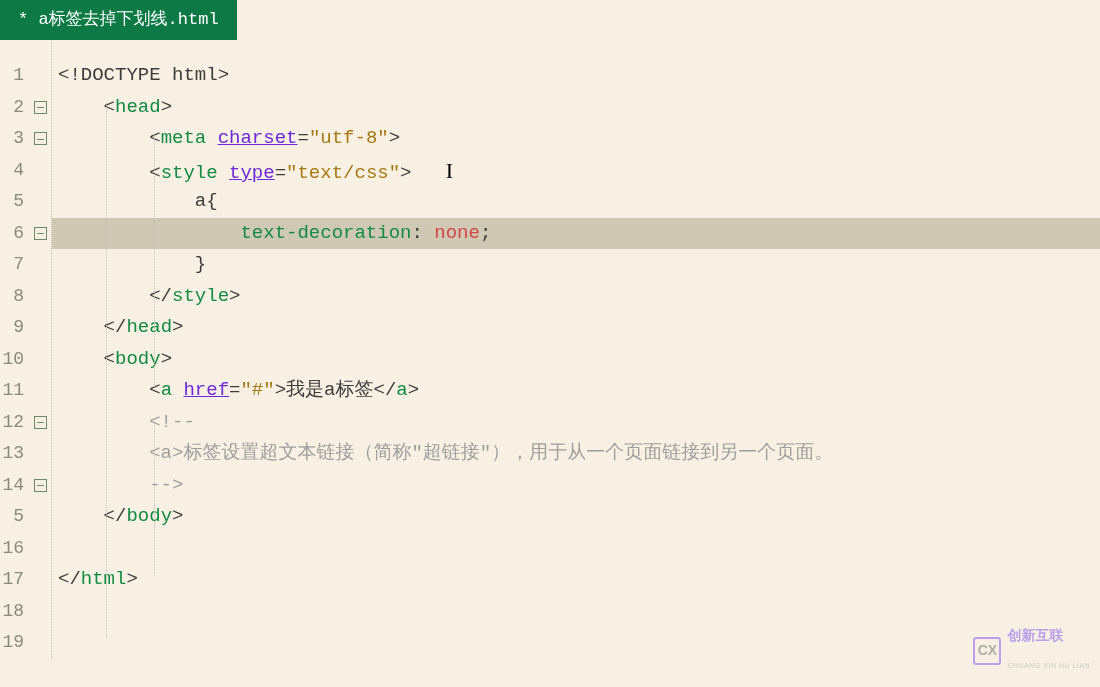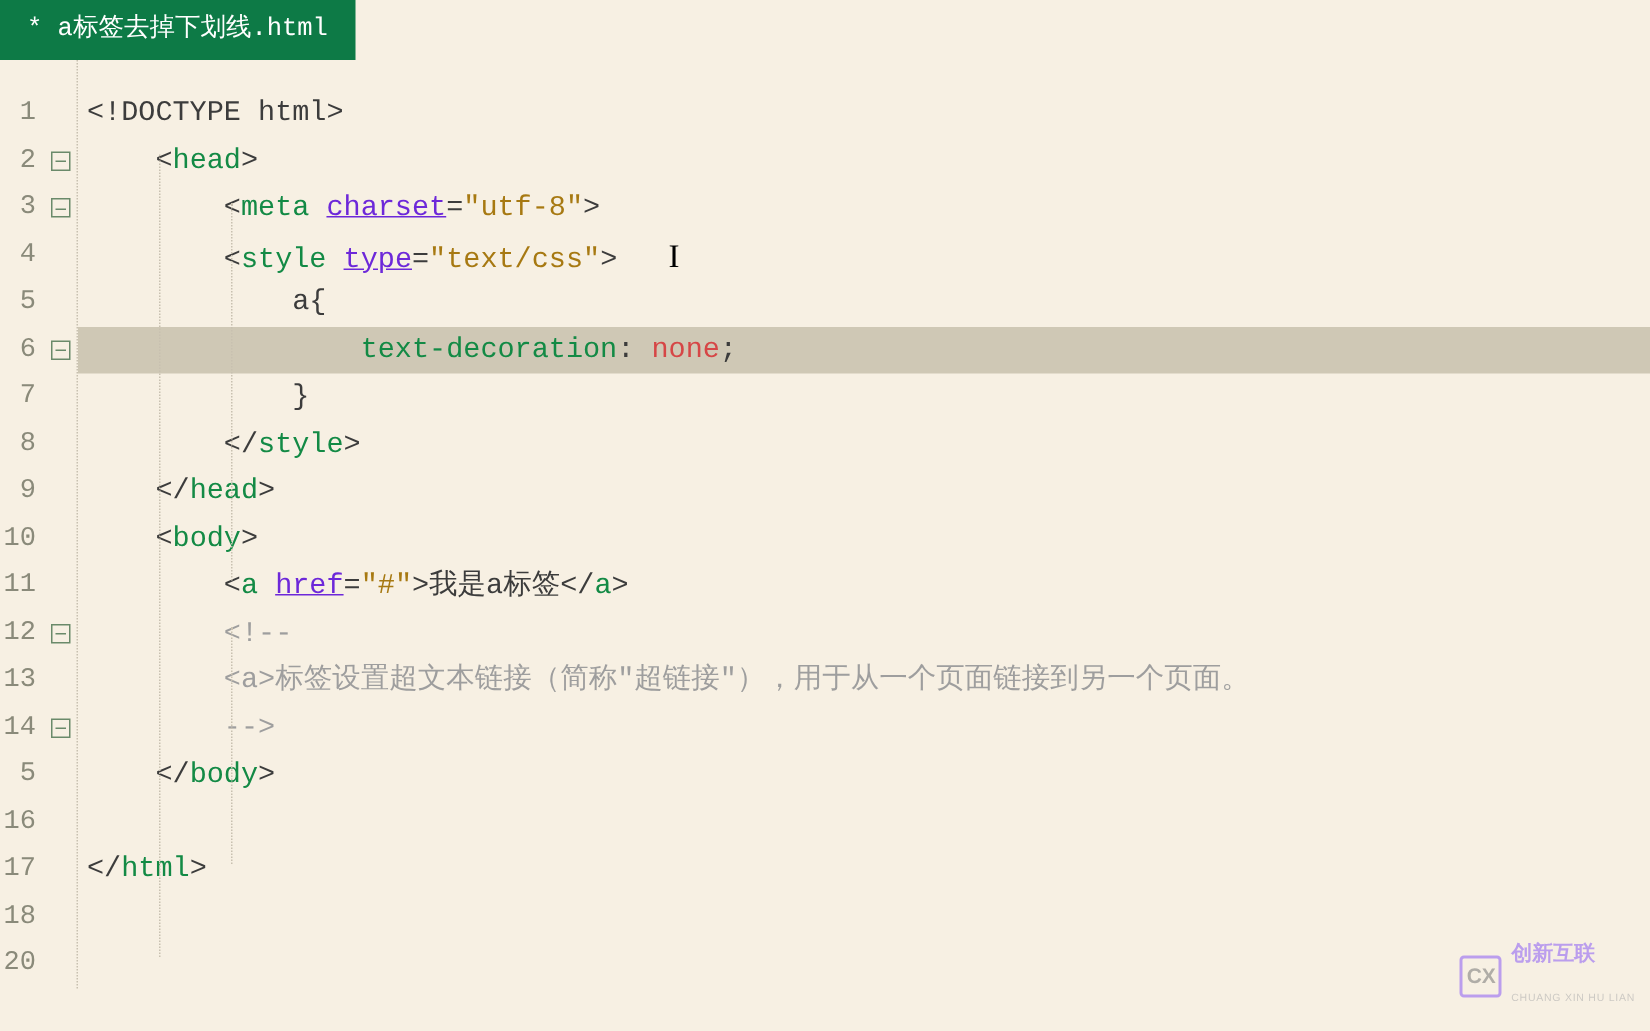--- a/index.html
+++ b/index.html
@@ -120,21 +120,21 @@
     <div>9</div>
     <div>10</div>
     <div>11</div>
     <div>12</div>
     <div>13</div>
     <div>14</div>
     <div>5</div>
     <div>16</div>
     <div>17</div>
     <div>18</div>
-    <div>20</div>
+    <div>19</div>
   </div>
   <div class="fold-gutter">
     <div></div>
     <div><span class="fold-box"></span></div>
     <div><span class="fold-box"></span></div>
     <div></div>
     <div></div>
     <div><span class="fold-box"></span></div>
     <div></div>
     <div></div>

